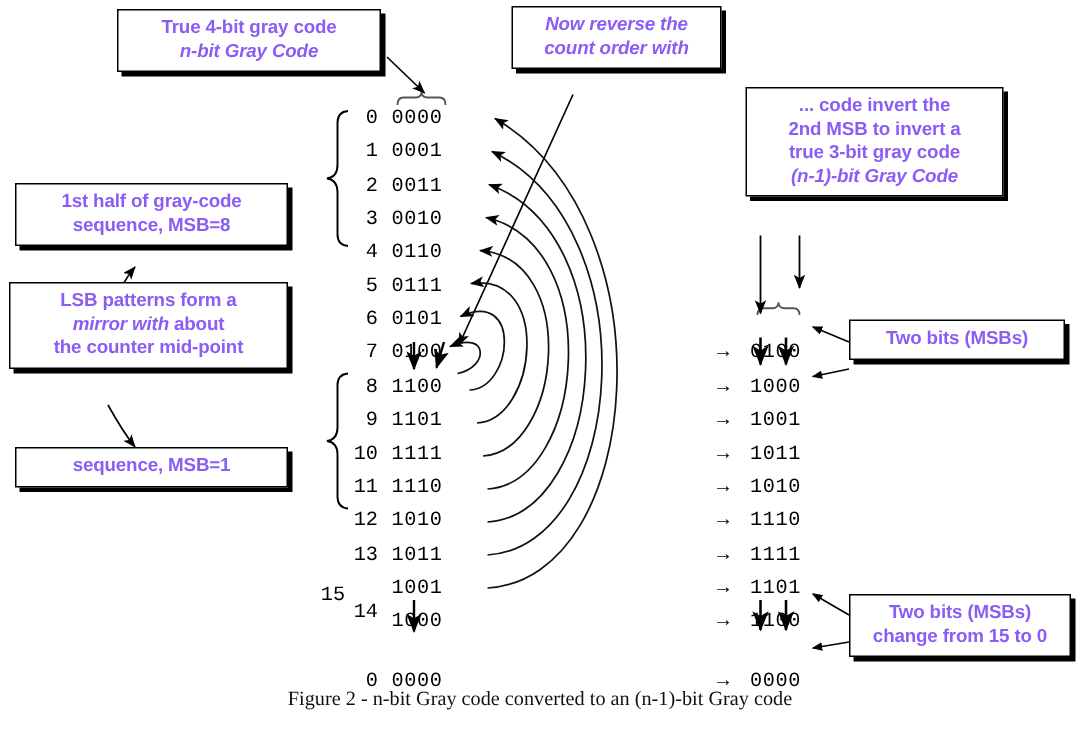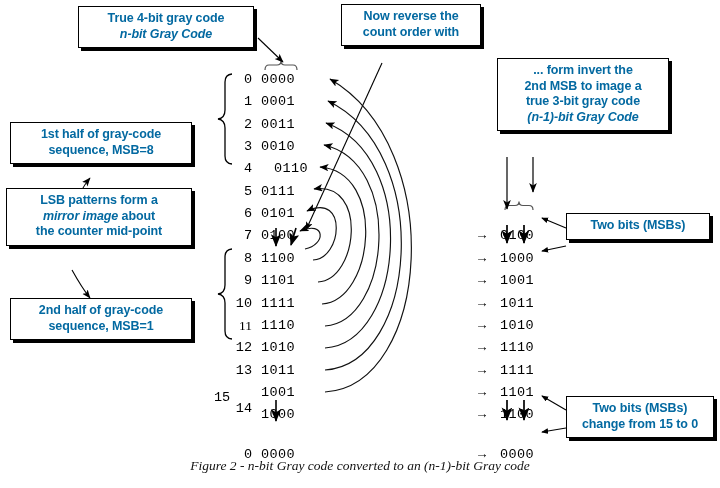--- a/index.html
+++ b/index.html
@@ -16,21 +16,21 @@
   .callout{
     position:absolute;
     box-sizing:border-box;
     border:1.5px solid #000;
     background:#ffffff;
     box-shadow:3px 3px 0 #000;
     font-weight:bold;
     font-size:12.5px;
     line-height:15.5px;
     text-align:center;
-    color:#0369a1;
+    color:#8b5cf6;
     padding:4px 6px 5px 6px;
     letter-spacing:-0.1px;
   }
   .callout .it{font-style:italic;}
 
   
   .codecell{
     position:absolute;
     font-family:"Liberation Mono", monospace;
     font-size:13.5px;
@@ -40,21 +40,20 @@
   .idx{text-align:right;}
   .bits{text-align:left;letter-spacing:0.4px;}
 
   .figcap{
     position:absolute;
     left:0;top:458px;width:720px;
     text-align:center;
     font-family:"Liberation Serif", serif;
     font-size:13.5px;
     color:#111;
-    font-style:italic;
   }
 
   svg.overlay{position:absolute;left:0;top:0;width:720px;height:488px;pointer-events:none;}
 </style>
 </head>
 <body>
 
 <div id="stage">
 
   <svg class="overlay" viewBox="0 0 720 488">
@@ -118,45 +117,44 @@
     <path d="M566,246 L542,251" stroke="#000" stroke-width="1.1" fill="none" marker-end="url(#ahb)"></path>
     <path d="M566,410 L542,396" stroke="#000" stroke-width="1.1" fill="none" marker-end="url(#ahb)"></path>
     <path d="M566,428 L542,432" stroke="#000" stroke-width="1.1" fill="none" marker-end="url(#ahb)"></path>
   </svg>
 
   <div class="callout" style="left:78px;top:6px;width:176px;">
     <div>True 4-bit gray code</div>
     <div class="it">n-bit Gray Code</div>
   </div>
 
-  <div class="callout" style="left:341px;top:4px;width:140px;">
+  <div class="callout" style="left:341px;top:4px;width:140px;font-style:italic;">
     <div>Now reverse the</div>
     <div>count order with</div>
   </div>
 
   <div class="callout" style="left:497px;top:58px;width:172px;">
-    <div>... form invert the</div>
-    <div>2nd MSB to image a</div>
+    <div>... code invert the</div>
+    <div>2nd MSB to invert a</div>
     <div>true 3-bit gray code</div>
     <div class="it">(n-1)-bit Gray Code</div>
   </div>
 
   <div class="callout" style="left:10px;top:122px;width:182px;">
     <div>1st half of gray-code</div>
     <div>sequence, MSB=8</div>
   </div>
 
   <div class="callout" style="left:6px;top:188px;width:186px;">
     <div>LSB patterns form a</div>
-    <div><span class="it">mirror image</span><span> about</span></div>
+    <div><span class="it">mirror with</span><span> about</span></div>
     <div>the counter mid-point</div>
   </div>
 
   <div class="callout" style="left:10px;top:298px;width:182px;">
-    <div>2nd half of gray-code</div>
     <div>sequence, MSB=1</div>
   </div>
 
   <div class="callout" style="left:566px;top:213px;width:144px;">
     <div>Two bits (MSBs)</div>
   </div>
 
   <div class="callout" style="left:566px;top:396px;width:148px;">
     <div>Two bits (MSBs)</div>
     <div>change from 15 to 0</div>
@@ -165,34 +163,34 @@
   <div id="table-layer">
       <div class="codecell idx" style="top: 72px; left: 192px; width: 60px;">0</div>
       <div class="codecell bits" style="top: 72px; left: 261px;">0000</div>
       <div class="codecell idx" style="top: 94.35px; left: 192px; width: 60px;">1</div>
       <div class="codecell bits" style="top: 94.35px; left: 261px;">0001</div>
       <div class="codecell idx" style="top: 116.7px; left: 192px; width: 60px;">2</div>
       <div class="codecell bits" style="top: 116.7px; left: 261px;">0011</div>
       <div class="codecell idx" style="top: 139.05px; left: 192px; width: 60px;">3</div>
       <div class="codecell bits" style="top: 139.05px; left: 261px;">0010</div>
       <div class="codecell idx" style="top: 161.4px; left: 192px; width: 60px;">4</div>
-      <div class="codecell bits" style="top: 161.4px; left: 274px;">0110</div>
+      <div class="codecell bits" style="top: 161.4px; left: 261px;">0110</div>
       <div class="codecell idx" style="top: 183.75px; left: 192px; width: 60px;">5</div>
       <div class="codecell bits" style="top: 183.75px; left: 261px;">0111</div>
       <div class="codecell idx" style="top: 206.1px; left: 192px; width: 60px;">6</div>
       <div class="codecell bits" style="top: 206.1px; left: 261px;">0101</div>
       <div class="codecell idx" style="top: 228.45px; left: 192px; width: 60px;">7</div>
       <div class="codecell bits" style="top: 228.45px; left: 261px;">0100</div>
       <div class="codecell idx" style="top: 250.8px; left: 192px; width: 60px;">8</div>
       <div class="codecell bits" style="top: 250.8px; left: 261px;">1100</div>
       <div class="codecell idx" style="top: 273.15px; left: 192px; width: 60px;">9</div>
       <div class="codecell bits" style="top: 273.15px; left: 261px;">1101</div>
       <div class="codecell idx" style="top: 295.5px; left: 192px; width: 60px;">10</div>
       <div class="codecell bits" style="top: 295.5px; left: 261px;">1111</div>
-      <div class="codecell idx" style="top: 317.85px; left: 192px; width: 60px; font-family: Liberation Serif, serif;">11</div>
+      <div class="codecell idx" style="top: 317.85px; left: 192px; width: 60px;">11</div>
       <div class="codecell bits" style="top: 317.85px; left: 261px;">1110</div>
       <div class="codecell idx" style="top: 340.2px; left: 192px; width: 60px;">12</div>
       <div class="codecell bits" style="top: 340.2px; left: 261px;">1010</div>
       <div class="codecell idx" style="top: 362.55px; left: 192px; width: 60px;">13</div>
       <div class="codecell bits" style="top: 362.55px; left: 261px;">1011</div>
       <div class="codecell idx" style="top: 384.9px; left: 192px; width: 60px; margin-top: 16px;">14</div>
       <div class="codecell bits" style="top: 384.9px; left: 261px;">1001</div>
       <div class="codecell idx" style="top: 390px; left: 192px; width: 60px; text-align: center;">15</div>
       <div class="codecell bits" style="top: 407.25px; left: 261px;">1000</div>
       <div class="codecell idx" style="top: 446.6px; left: 192px; width: 60px;">0</div>

